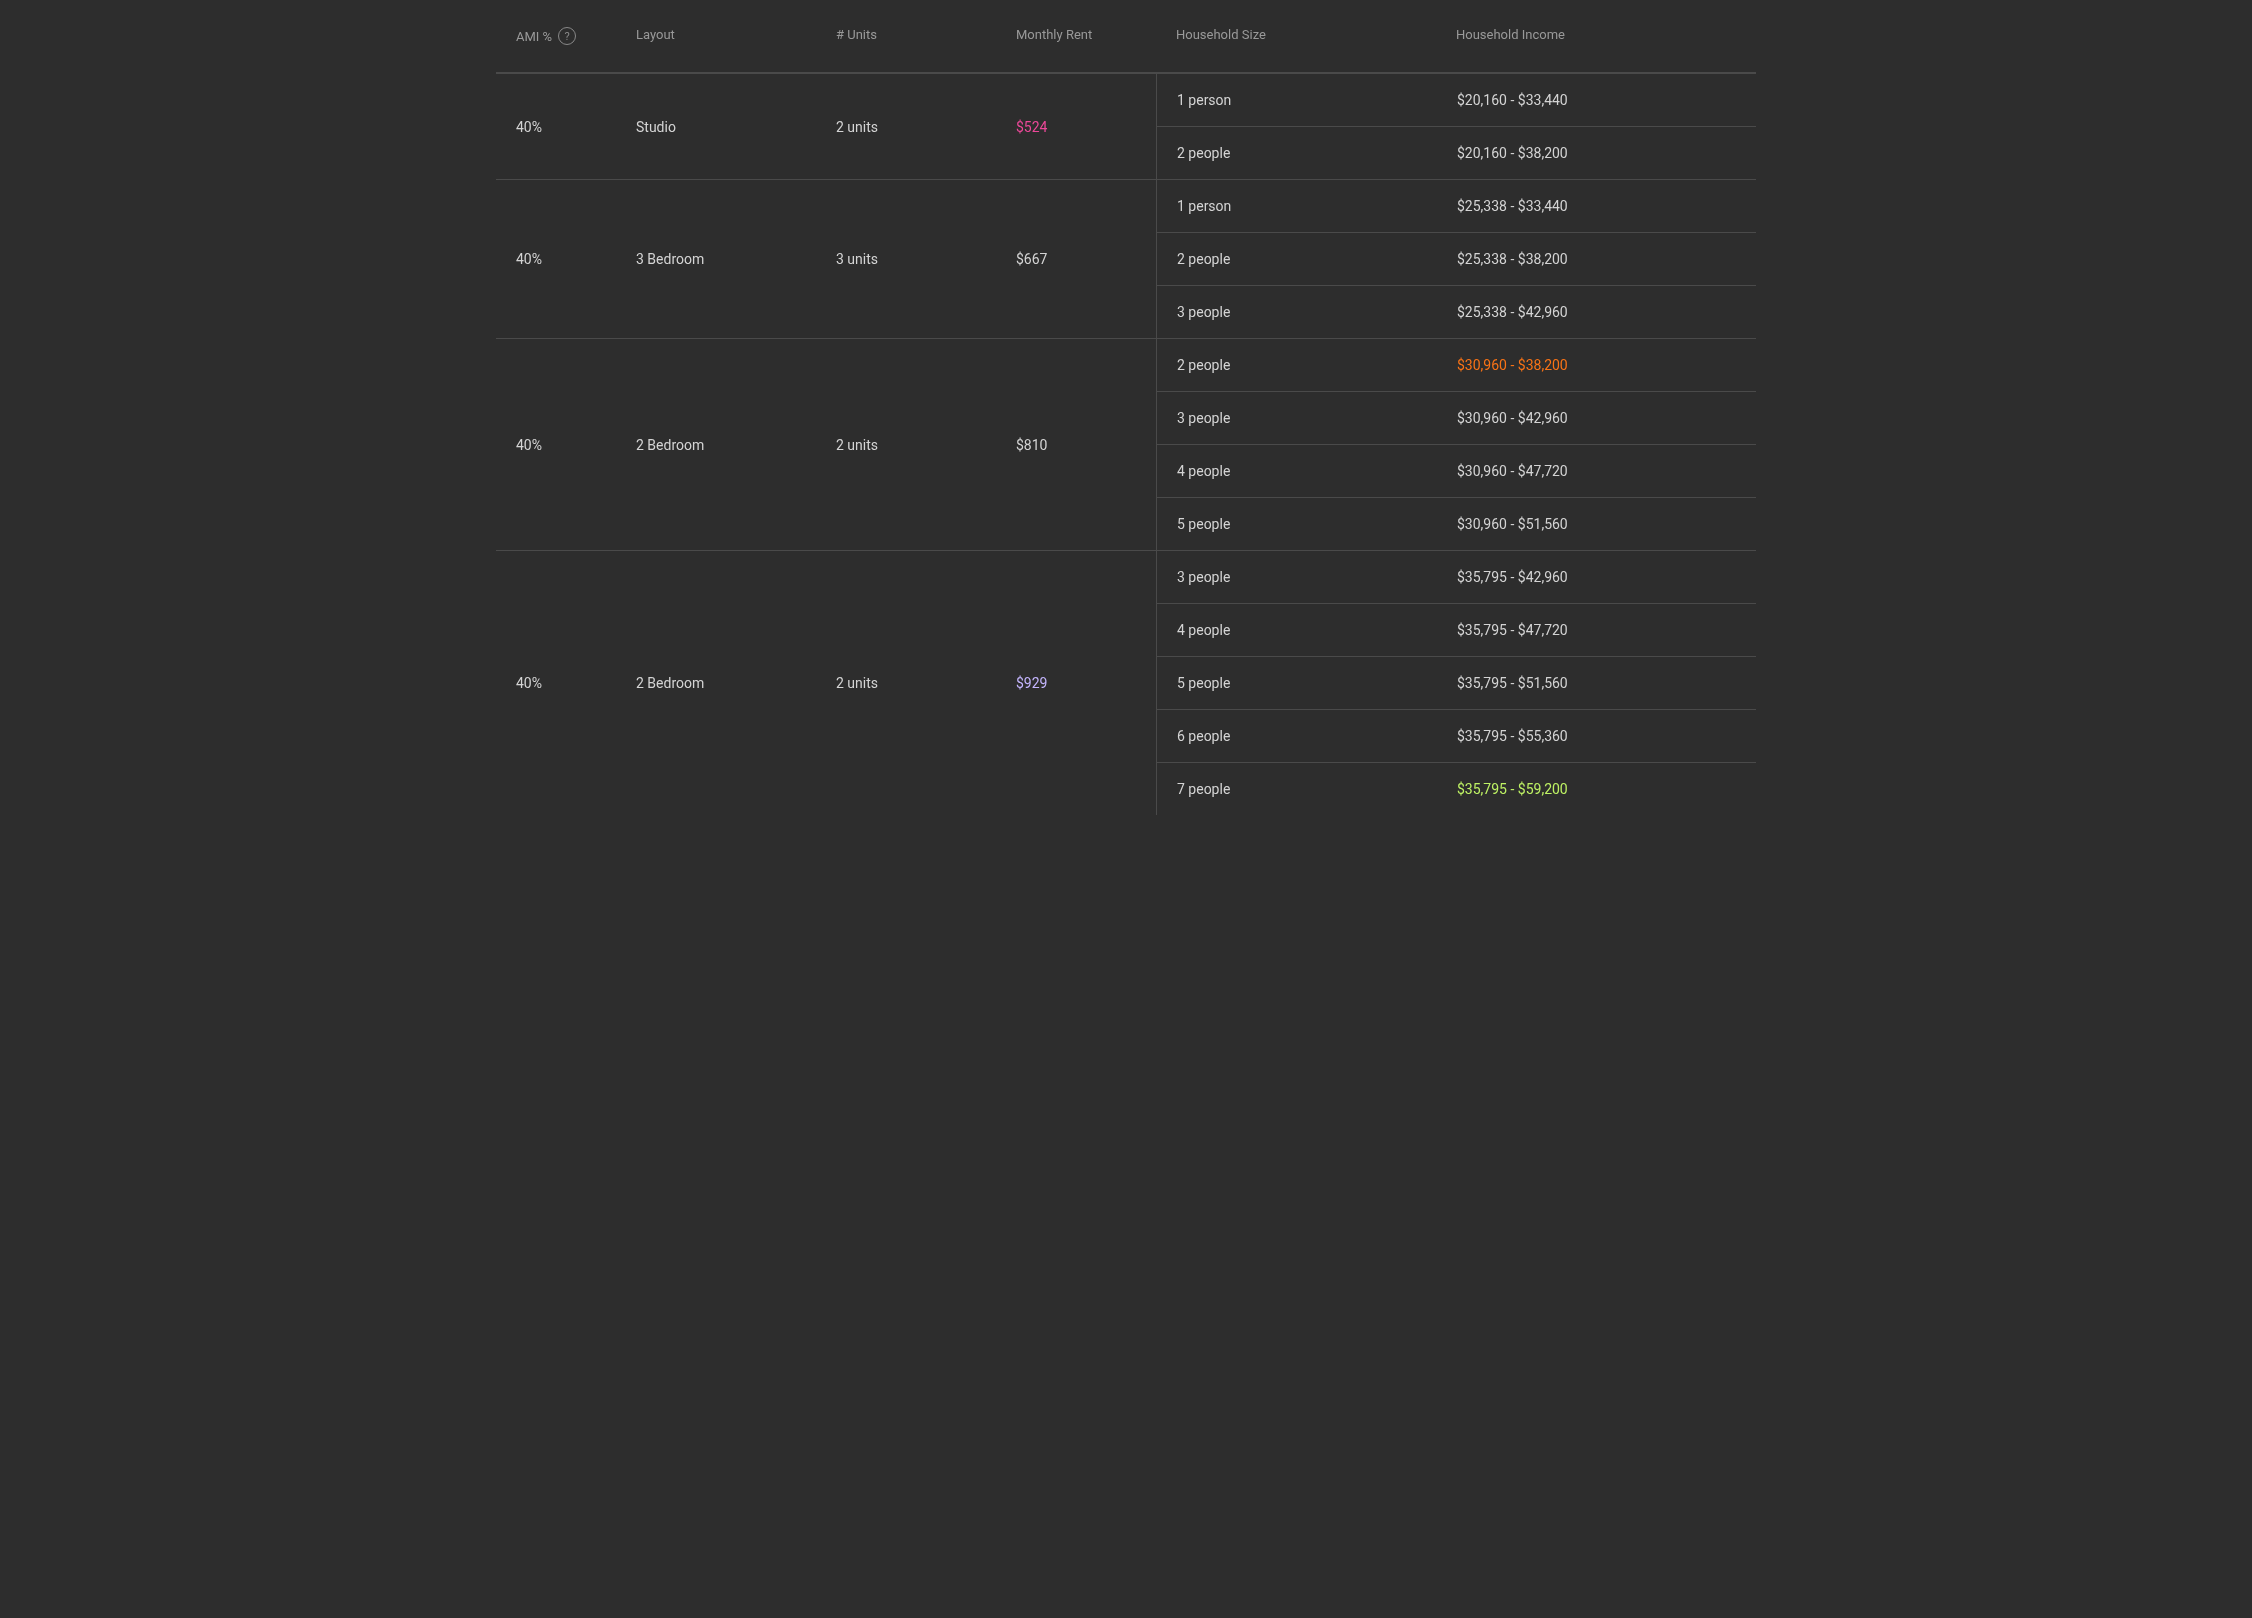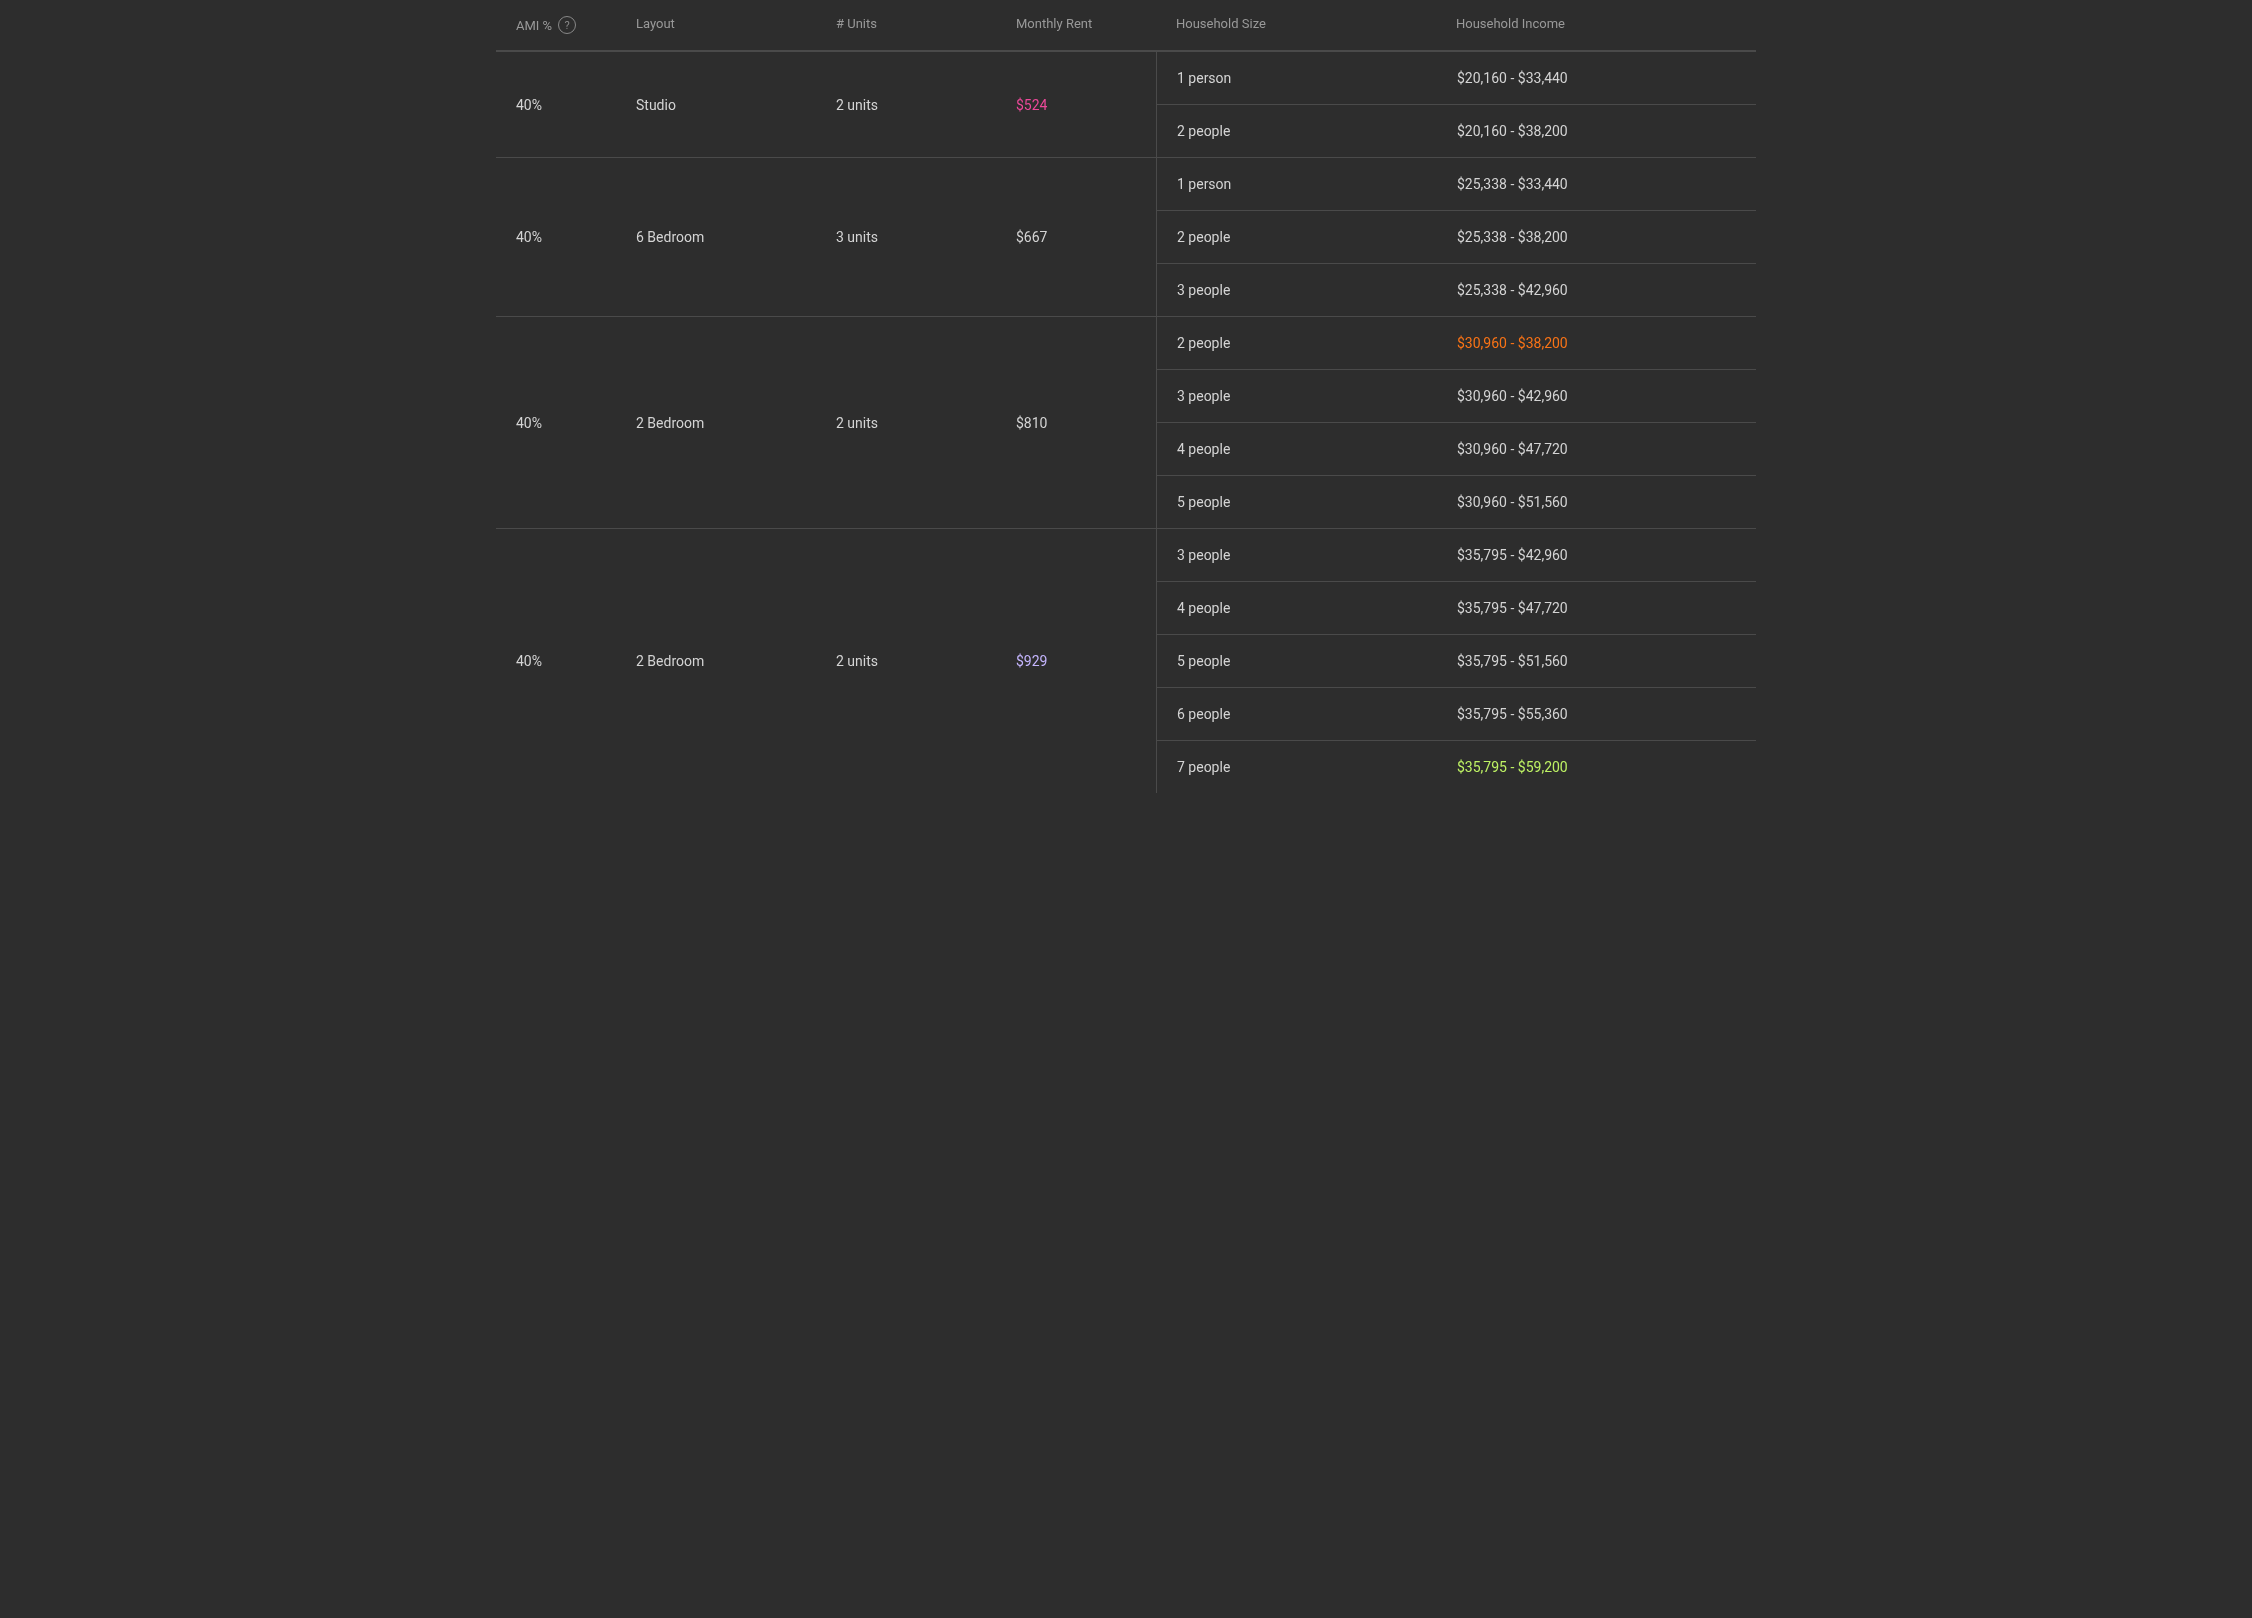--- a/index.html
+++ b/index.html
@@ -17,21 +17,21 @@
 
     .table-container {
       width: 100%;
       max-width: 1260px;
       margin: 0 auto;
     }
 
     .table-header {
       display: grid;
       grid-template-columns: 120px 200px 180px 160px 280px 320px;
-      padding: 16px 20px;
+      padding: 27px 20px;
       border-bottom: 1px solid #4a4a4a;
       color: #999;
       font-size: 13px;
       font-weight: 400;
     }
 
     .ami-icon {
       display: inline-flex;
       align-items: center;
       justify-content: center;
@@ -74,21 +74,21 @@
             <div style="padding: 18px 20px; color: rgb(212, 212, 212); font-size: 14px;">$20,160 - $33,440</div>
           </div>
           <div style="display: grid; grid-template-columns: 280px 1fr;">
             <div style="padding: 18px 20px; color: rgb(212, 212, 212); font-size: 14px;">2 people</div>
             <div style="padding: 18px 20px; color: rgb(212, 212, 212); font-size: 14px;">$20,160 - $38,200</div>
           </div>
         </div>
       </div>
       <div style="display: grid; grid-template-columns: 120px 200px 180px 160px 1fr; border-top: 1px solid rgb(74, 74, 74);">
         <div style="padding: 20px; color: rgb(212, 212, 212); font-size: 14px; display: flex; align-items: center; grid-row: 1 / 4;">40%</div>
-        <div style="padding: 20px; color: rgb(212, 212, 212); font-size: 14px; display: flex; align-items: center; grid-row: 1 / 4;">6 Bedroom</div>
+        <div style="padding: 20px; color: rgb(212, 212, 212); font-size: 14px; display: flex; align-items: center; grid-row: 1 / 4;">3 Bedroom</div>
         <div style="padding: 20px; color: rgb(212, 212, 212); font-size: 14px; display: flex; align-items: center; grid-row: 1 / 4;">3 units</div>
         <div style="padding: 20px; color: rgb(212, 212, 212); font-size: 14px; display: flex; align-items: center; grid-row: 1 / 4;">$667</div>
         <div style="border-left: 1px solid rgb(74, 74, 74); display: flex; flex-direction: column; grid-area: 1 / 5 / 4;">
           <div style="display: grid; grid-template-columns: 280px 1fr; border-bottom: 1px solid rgb(74, 74, 74);">
             <div style="padding: 18px 20px; color: rgb(212, 212, 212); font-size: 14px;">1 person</div>
             <div style="padding: 18px 20px; color: rgb(212, 212, 212); font-size: 14px;">$25,338 - $33,440</div>
           </div>
           <div style="display: grid; grid-template-columns: 280px 1fr; border-bottom: 1px solid rgb(74, 74, 74);">
             <div style="padding: 18px 20px; color: rgb(212, 212, 212); font-size: 14px;">2 people</div>
             <div style="padding: 18px 20px; color: rgb(212, 212, 212); font-size: 14px;">$25,338 - $38,200</div>

